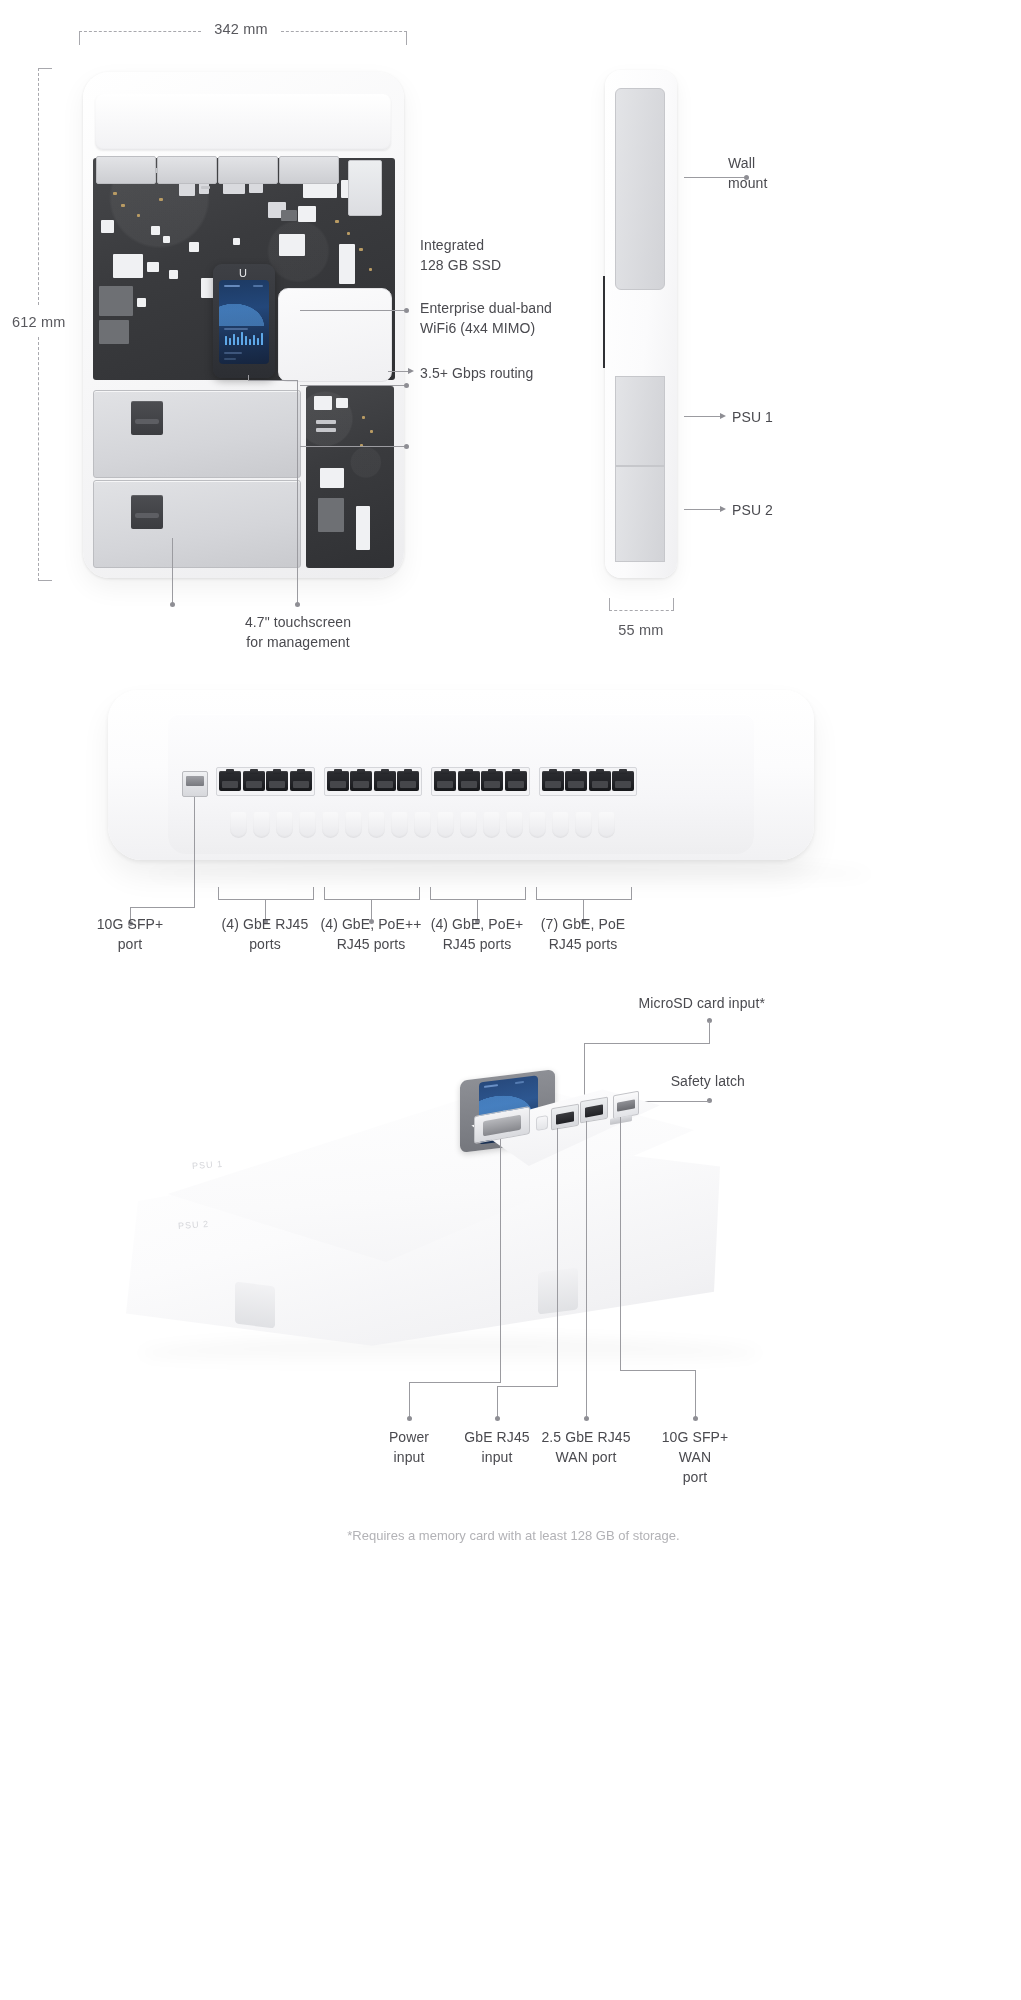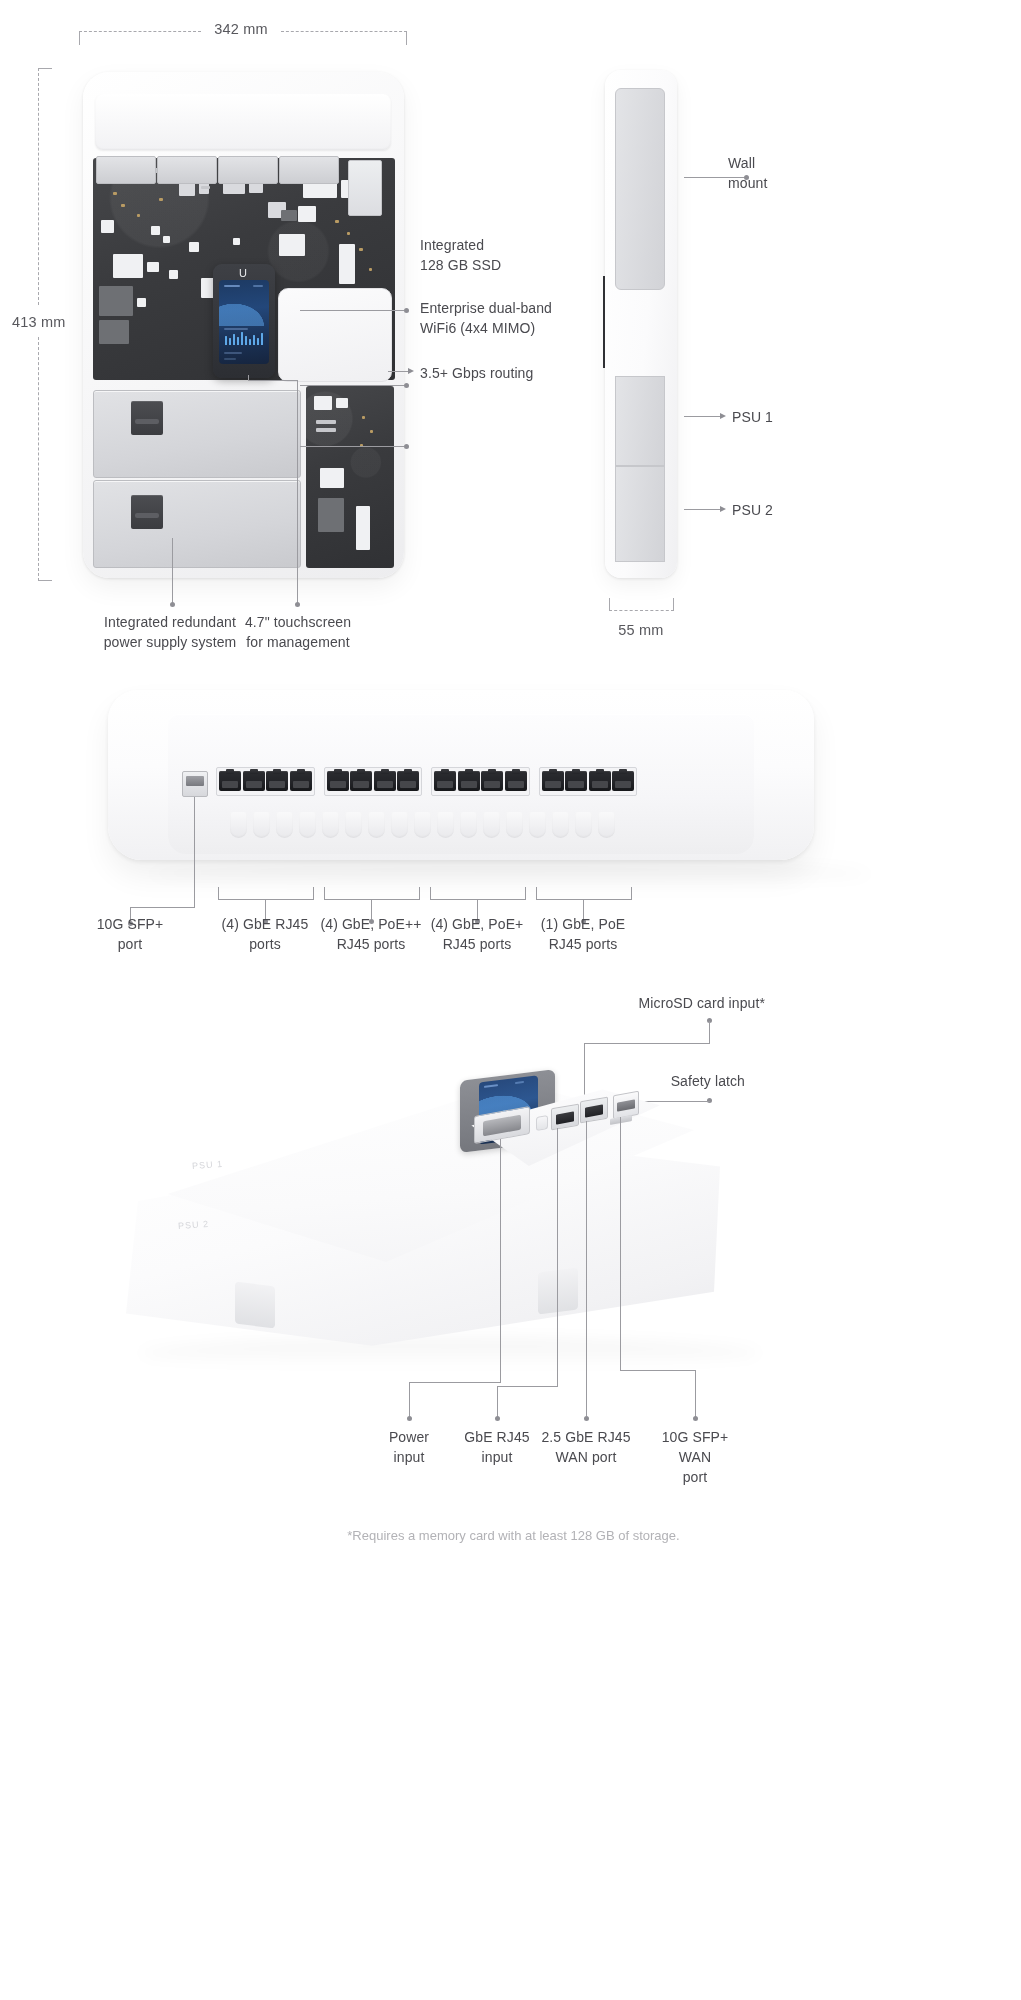--- a/index.html
+++ b/index.html
@@ -325,21 +325,21 @@
   <div class="tick v" style="left:79px;  top:31px; height:14px;"></div>
   <div class="tick v" style="left:406px; top:31px; height:14px;"></div>
   <div class="dash-h" style="left:79px;  top:31px; width:122px;"></div>
   <div class="dash-h" style="left:281px; top:31px; width:126px;"></div>
   <div class="dim ctr" style="left:201px; top:21px; width:80px; text-align:center;">342 mm</div>
 
   <div class="tick h" style="left:38px; top:68px;  width:14px;"></div>
   <div class="tick h" style="left:38px; top:580px; width:14px;"></div>
   <div class="dash-v" style="left:38px; top:68px;  height:237px;"></div>
   <div class="dash-v" style="left:38px; top:337px; height:244px;"></div>
-  <div class="dim" style="left:12px; top:314px;">413 mm</div>
+  <div class="dim" style="left:12px; top:314px;">612 mm</div>
 
   <div class="chassis" style="left:83px; top:72px; width:321px; height:506px;"></div>
 
   <div class="topbar" style="left:95px; top:94px; width:296px; height:56px;"></div>
 
   <div class="pcb" style="left:93px; top:158px; width:302px; height:222px;">
 
     <div class="chip lt" style="left:6px;  top:8px;  width:24px; height:9px;"></div>
     <div class="chip lt" style="left:34px; top:8px;  width:18px; height:9px;"></div>
     <div class="chip sm" style="left:60px; top:10px; width:7px;  height:5px;"></div>
@@ -454,22 +454,20 @@
 
   <div class="ln h" style="left:388px; top:371px; width:20px;"></div>
   <div class="arrow" style="left:408px; top:367.5px;"></div>
   <div class="lbl" style="left:420px; top:364px;">3.5+ Gbps routing</div>
 
   <div class="ln h" style="left:300px; top:446px; width:104px;"></div>
   <div class="dot" style="left:404px; top:443.5px;"></div>
 
   <div class="ln v" style="left:172px; top:538px; height:66px;"></div>
   <div class="dot" style="left:170px; top:602px;"></div>
-  <div class="lbl ctr" style="left:42px; top:613px; width:256px;">Integrated redundant
-power supply system</div>
 
   <div class="ln v" style="left:297px; top:380px; height:224px;"></div>
   <div class="ln h" style="left:248px; top:380px; width:50px;"></div>
   <div class="ln v" style="left:248px; top:375px; height:6px;"></div>
   <div class="dot" style="left:295px; top:602px;"></div>
   <div class="lbl ctr" style="left:200px; top:613px; width:196px;">4.7" touchscreen
 for management</div>
 
   <div class="side-body" style="left:605px; top:70px; width:72px; height:508px;"></div>
   <div class="side-panel" style="left:615px; top:88px; width:50px; height:202px; border-radius:6px;"></div>
@@ -577,21 +575,21 @@
   <div class="ln v" style="left:477px; top:899px; height:22px;"></div>
   <div class="dot" style="left:475px; top:919px;"></div>
   <div class="lbl ctr" style="left:412px; top:915px; width:130px;">(4) GbE, PoE+
 RJ45 ports</div>
 
   <div class="ln h" style="left:536px; top:899px; width:96px;"></div>
   <div class="ln v" style="left:536px; top:887px; height:13px;"></div>
   <div class="ln v" style="left:631px; top:887px; height:13px;"></div>
   <div class="ln v" style="left:583px; top:899px; height:22px;"></div>
   <div class="dot" style="left:581px; top:919px;"></div>
-  <div class="lbl ctr" style="left:518px; top:915px; width:130px;">(1) GbE, PoE
+  <div class="lbl ctr" style="left:518px; top:915px; width:130px;">(7) GbE, PoE
 RJ45 ports</div>
 
   <div class="lbl rgt" style="left:585px; top:994px; width:180px;">MicroSD card input*</div>
   <div class="dot" style="left:707px; top:1018px;"></div>
   <div class="ln v" style="left:709px; top:1021px; height:22px;"></div>
   <div class="ln h" style="left:584px; top:1043px; width:126px;"></div>
   <div class="ln v" style="left:584px; top:1043px; height:74px;"></div>
 
   <div class="lbl rgt" style="left:585px; top:1072px; width:160px;">Safety latch</div>
   <div class="dot" style="left:707px; top:1098px;"></div>

